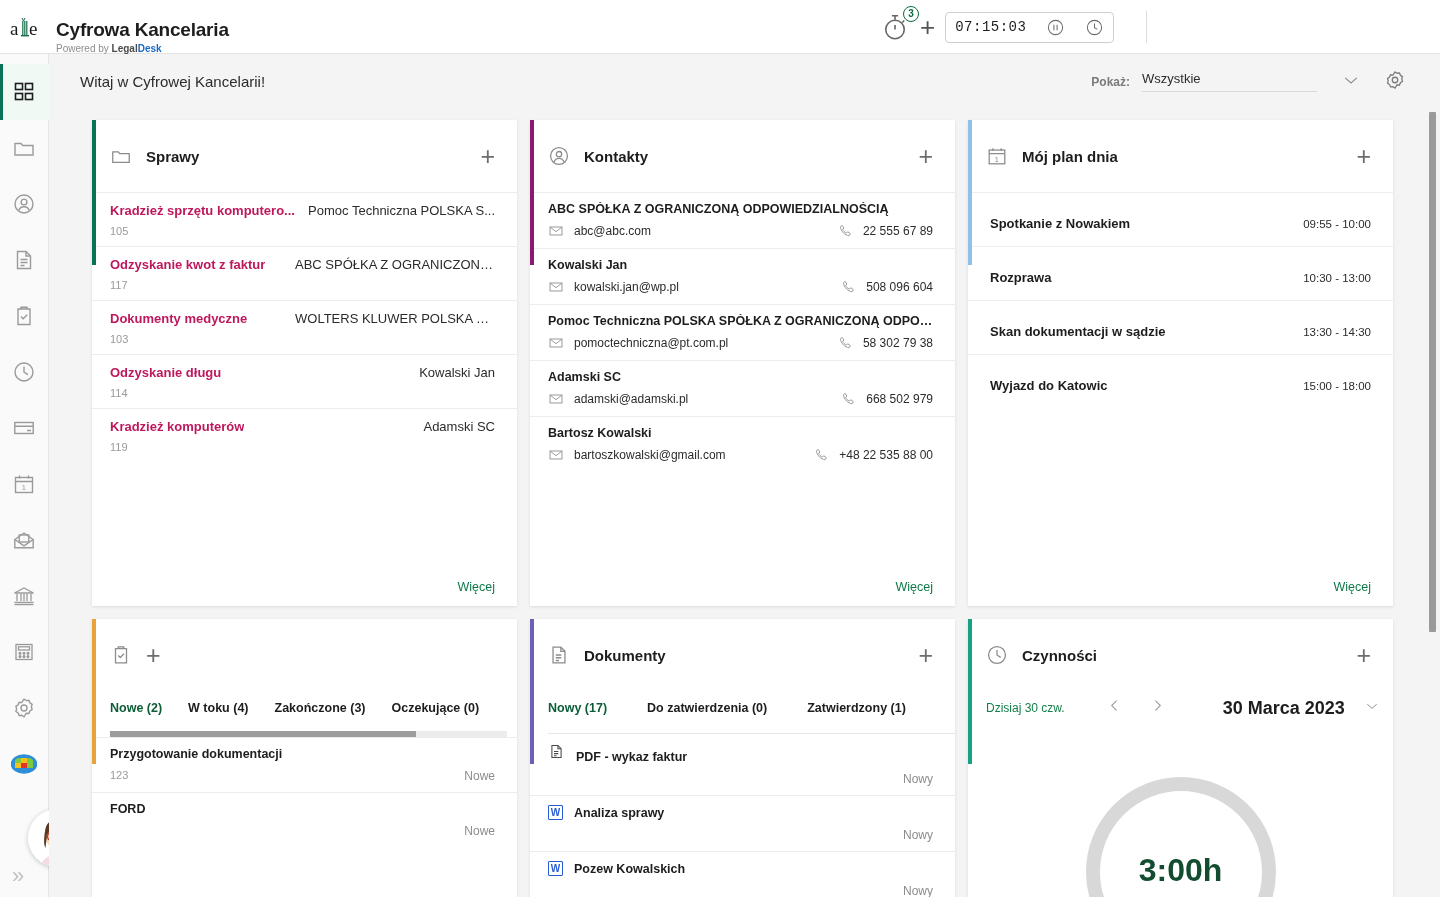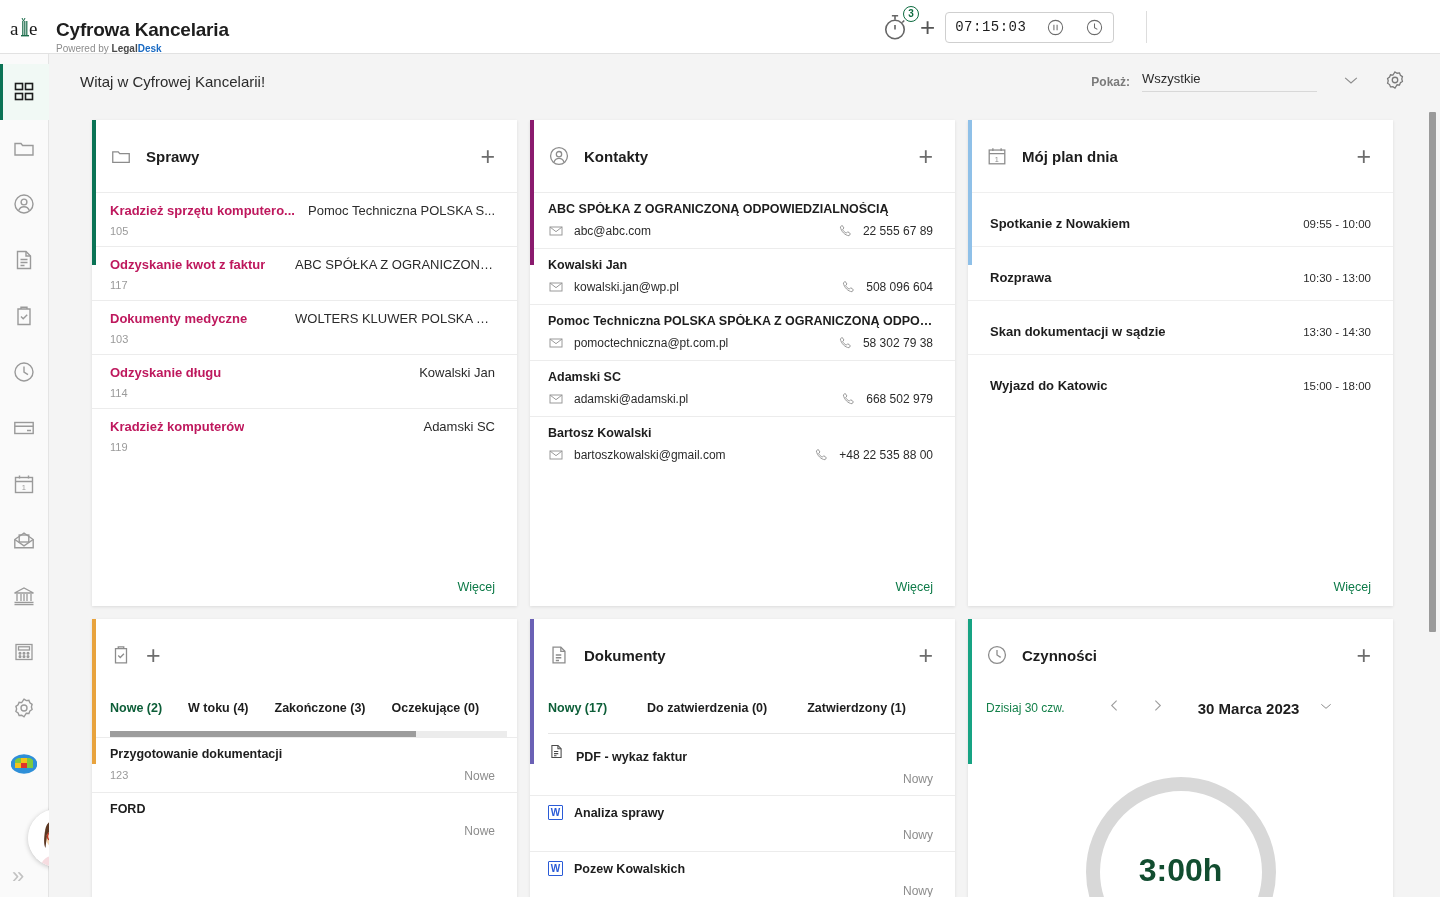--- a/index.html
+++ b/index.html
@@ -199,21 +199,21 @@
     font-size: 10px; font-weight: bold; display: flex; align-items: center;
     justify-content: center; border-radius: 1px;
   }
 
   
   .cz-nav {
     display: flex; align-items: center; padding: 6px 0 0 18px; gap: 8px; text-align: center;
   }
   .cz-today { font-size: 12px; color: #14804a; cursor: pointer; }
   .cz-arrow { color: #9d9d9d; cursor: pointer; font-size: 19px; font-weight: 300; padding: 0 9px; }
-  .cz-date { font-size: 15px; font-weight: bold; color: #1d1d1d; margin-left: 15px; }
+  .cz-date { font-size: 18px; font-weight: bold; color: #1d1d1d; margin-left: 40px; }
   .cz-caret { color: #8c8c8c; margin-left: 11px; cursor: pointer; }
   .gauge-wrap { position: absolute; left: 0; right: 0; top: 155px; display: flex; justify-content: center; }
   .gauge { position: relative; width: 196px; height: 196px; }
   .gauge-label {
     position: absolute; left: 0; right: 0; top: 78px; text-align: center;
     font-size: 32px; font-weight: bold; color: #124d30;
   }
 
   
   .vscroll {

